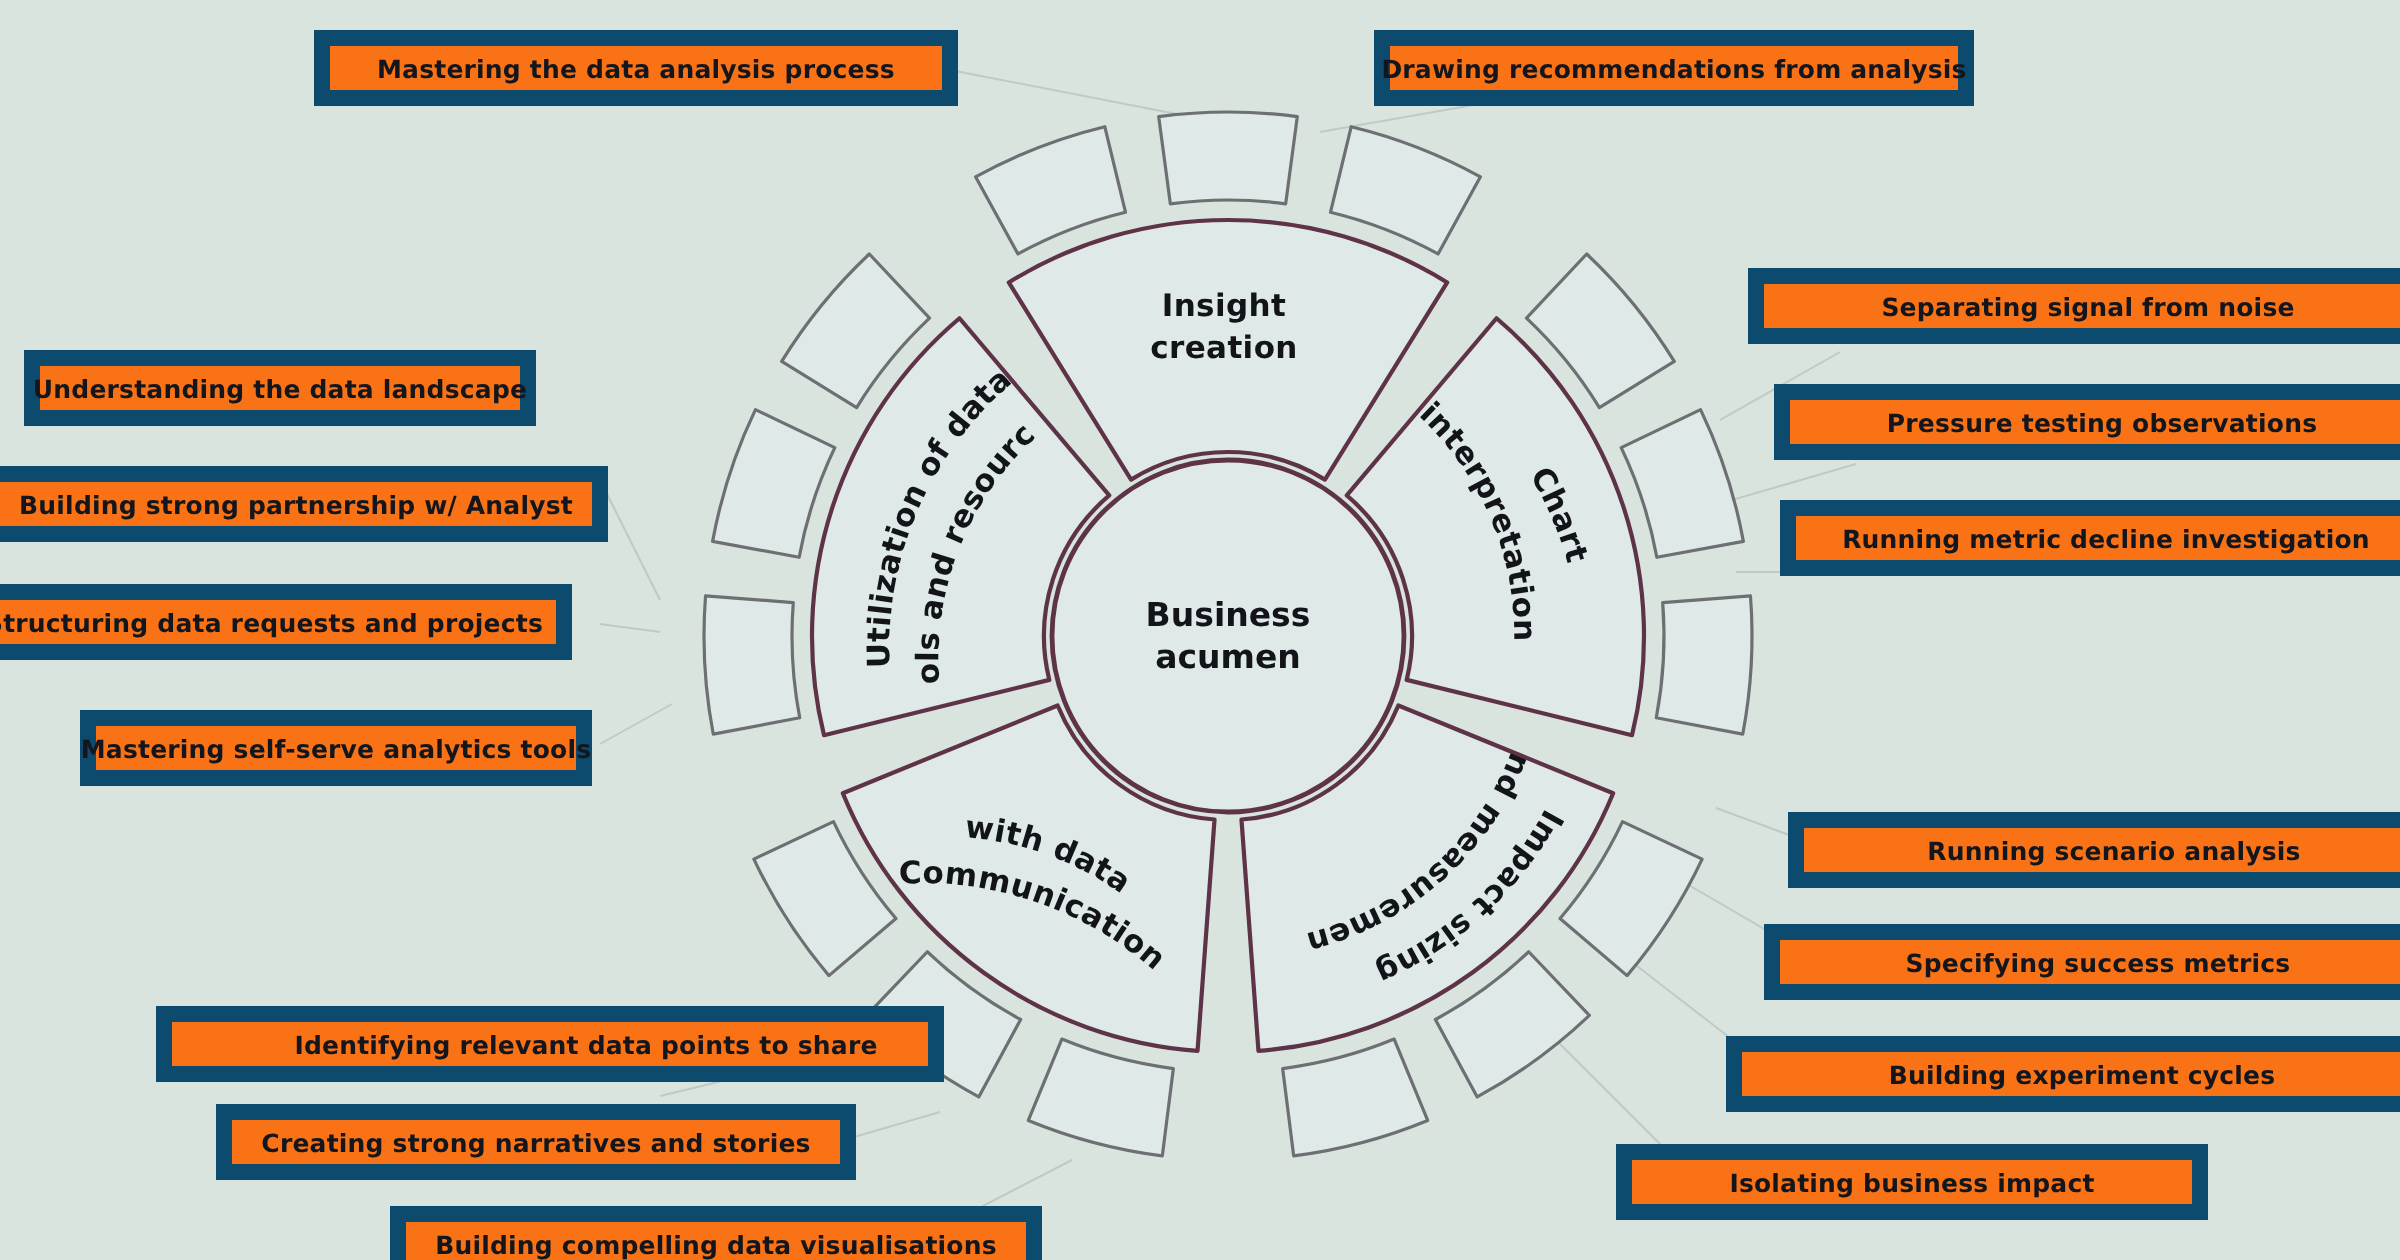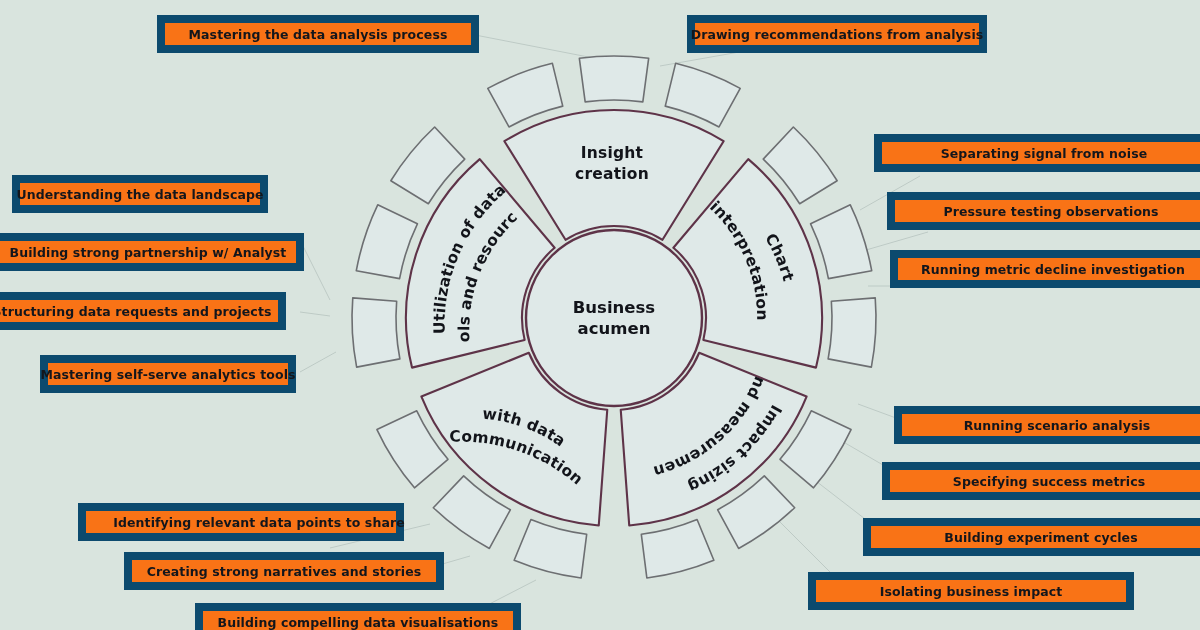--- a/index.html
+++ b/index.html
@@ -133,19 +133,19 @@
       <div class="chip" style="left: 687px; top: 15px; width: 300px;">Drawing recommendations from analysis</div>
       <div class="chip" style="left: 12px; top: 175px; width: 256px;">Understanding the data landscape</div>
       <div class="chip" style="left: 874px; top: 134px; width: 340px;">Separating signal from noise</div>
       <div class="chip" style="left: -8px; top: 233px; width: 312px;">Building strong partnership w/ Analyst</div>
       <div class="chip" style="left: 887px; top: 192px; width: 328px;">Pressure testing observations</div>
       <div class="chip" style="left: -22px; top: 292px; width: 308px;">Structuring data requests and projects</div>
       <div class="chip" style="left: 890px; top: 250px; width: 326px;">Running metric decline investigation</div>
       <div class="chip" style="left: 10px; top: 355px; width: 256px; margin-left: 30px;">Mastering self-serve analytics tools</div>
       <div class="chip" style="left: 894px; top: 406px; width: 326px;">Running scenario analysis</div>
       <div class="chip" style="left: 882px; top: 462px; width: 334px;">Specifying success metrics</div>
-      <div class="chip" style="left: 78px; top: 503px; width: 326px; padding-left: 36px;">Identifying relevant data points to share</div>
+      <div class="chip" style="left: 78px; top: 503px; width: 394px; padding-left: 36px;">Identifying relevant data points to share</div>
       <div class="chip" style="left: 863px; top: 518px; width: 356px;">Building experiment cycles</div>
-      <div class="chip" style="left: 108px; top: 552px; width: 320px; margin-left: 16px;">Creating strong narratives and stories</div>
-      <div class="chip" style="left: 808px; top: 572px; width: 326px;">Isolating business impact</div>
+      <div class="chip" style="left: 108px; top: 552px; width: 320px;">Creating strong narratives and stories</div>
+      <div class="chip" style="left: 808px; top: 572px; width: 296px;">Isolating business impact</div>
       <div class="chip" style="left: 195px; top: 603px; width: 326px;">Building compelling data visualisations</div>
     </div>
 </div>
 
 </body></html>

